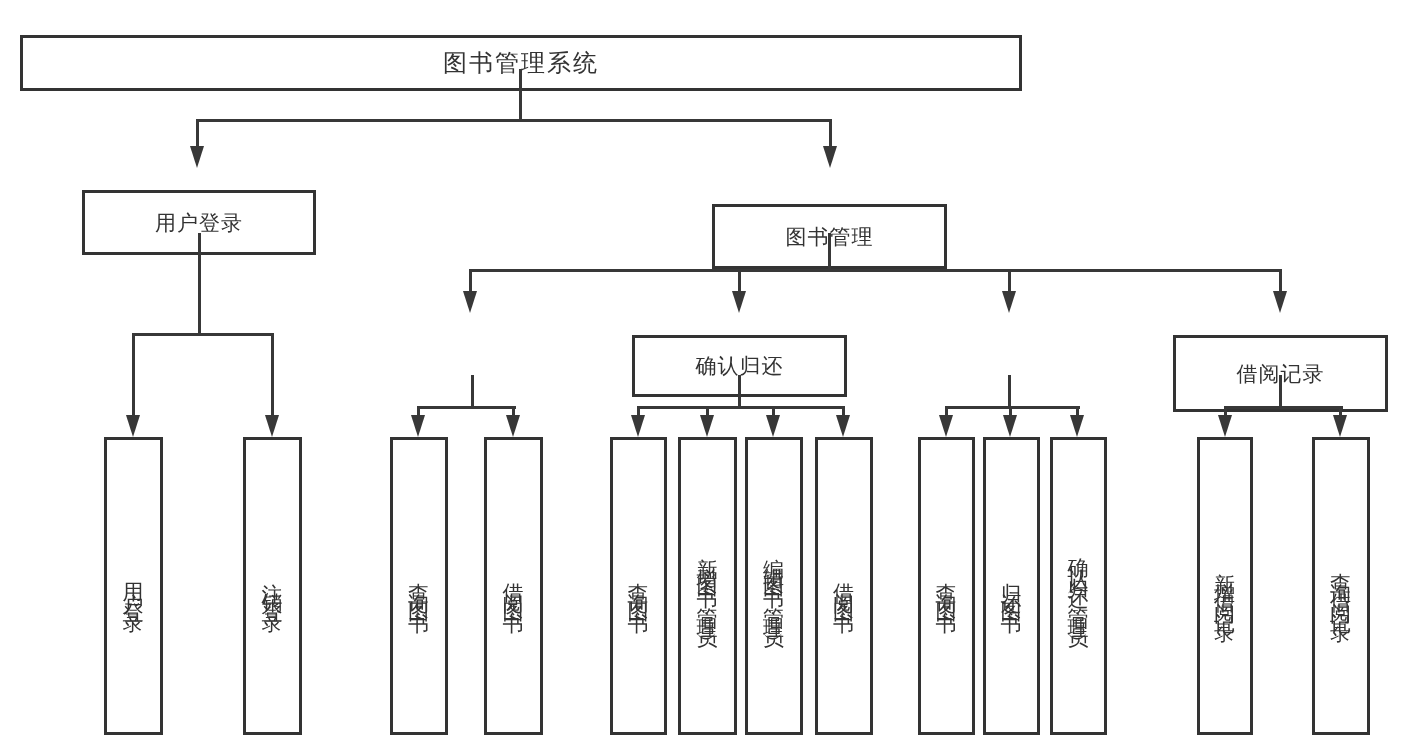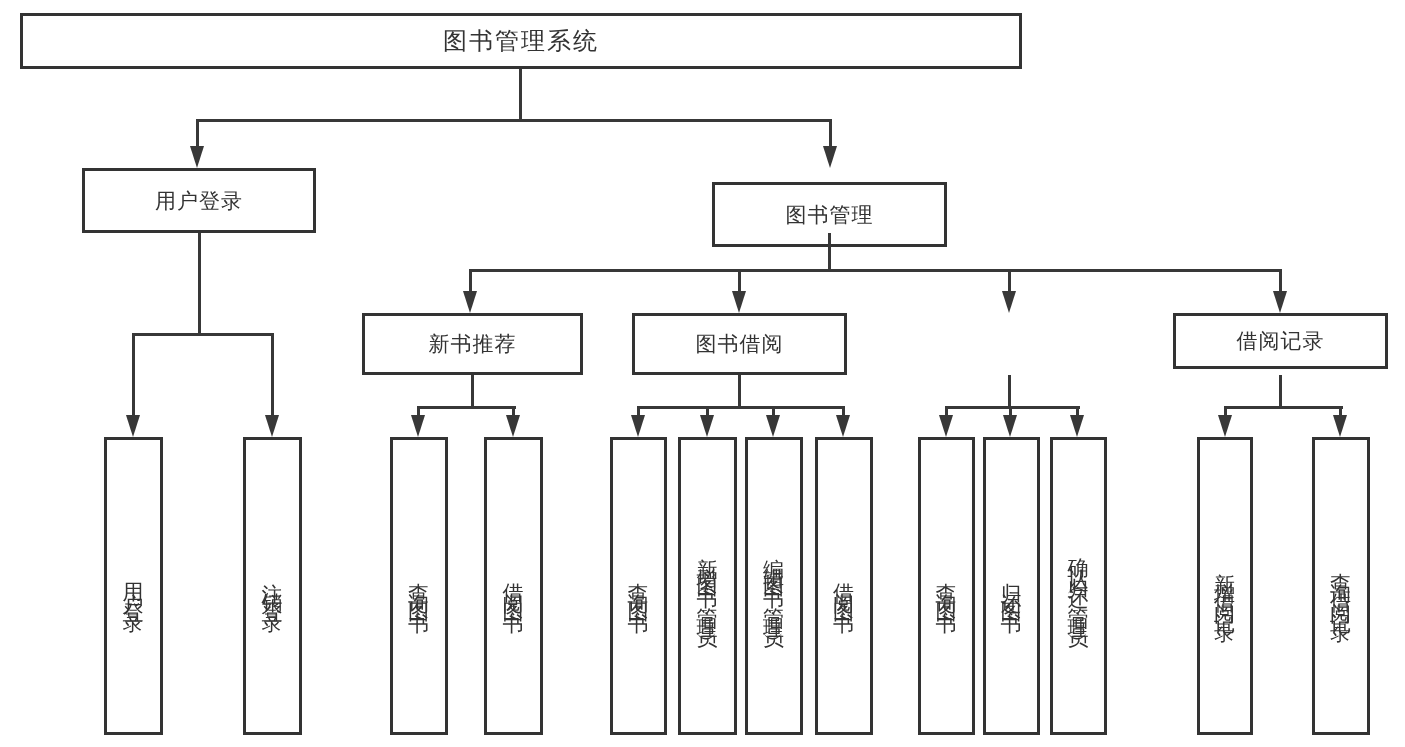--- a/index.html
+++ b/index.html
@@ -2,21 +2,21 @@
 <html><head>
 <meta charset="utf-8">
 <style>
   html,body{margin:0;padding:0;background:#fff;}
   .canvas{
     position:relative;width:1405px;height:747px;background:#ffffff;overflow:hidden;
     font-family:"Liberation Sans","DejaVu Sans",sans-serif;color:#333;
   }
   .box{
     position:absolute;box-sizing:border-box;border:3px solid #333;background:#fff;
-    display:flex;align-items:center;justify-content:center;
+    display:flex;align-items:center;justify-content:center;margin-top:22px;
   }
   .lbl{font-size:21px;color:#333;letter-spacing:1px;white-space:nowrap;}
   .root-lbl{font-size:24px;letter-spacing:2px;}
   .vbox{
     position:absolute;box-sizing:border-box;border:3px solid #333;background:#fff;
     display:flex;align-items:center;justify-content:center;
   }
   .vlbl{
     writing-mode:vertical-rl;text-orientation:mixed;
     font-size:21px;letter-spacing:10px;color:#333;line-height:1;white-space:nowrap;
@@ -67,27 +67,24 @@
   <div class="hl" style="left:469px;top:269px;width:813px"></div>
   <div class="vl" style="left:469px;top:269px;height:24px"></div>
   <div class="ar" style="left:463px;top:291px"></div>
   <div class="vl" style="left:738px;top:269px;height:24px"></div>
   <div class="ar" style="left:732px;top:291px"></div>
   <div class="vl" style="left:1008px;top:269px;height:24px"></div>
   <div class="ar" style="left:1002px;top:291px"></div>
   <div class="vl" style="left:1279px;top:269px;height:24px"></div>
   <div class="ar" style="left:1273px;top:291px"></div>
 
-  <div class="box" style="left:362px;top:313px;width:221px;height:62px">
-    <span class="lbl">新书推荐</span>
+  <div class="box" style="left:632px;top:313px;width:215px;height:62px">
+    <span class="lbl">确认归还</span>
   </div>
-  <div class="box" style="left:632px;top:313px;width:215px;height:62px">
-    <span class="lbl">图书借阅</span>
-  </div>
-  <div class="box" style="left:1173px;top:313px;width:215px;height:56px">
+  <div class="box" style="left:1173px;top:313px;width:215px;height:77px">
     <span class="lbl">借阅记录</span>
   </div>
 
   <div class="vl" style="left:471px;top:375px;height:33px"></div>
   <div class="hl" style="left:417px;top:406px;width:99px"></div>
   <div class="vl" style="left:417px;top:406px;height:10px"></div>
   <div class="ar" style="left:411px;top:415px"></div>
   <div class="vl" style="left:512px;top:406px;height:10px"></div>
   <div class="ar" style="left:506px;top:415px"></div>
 

